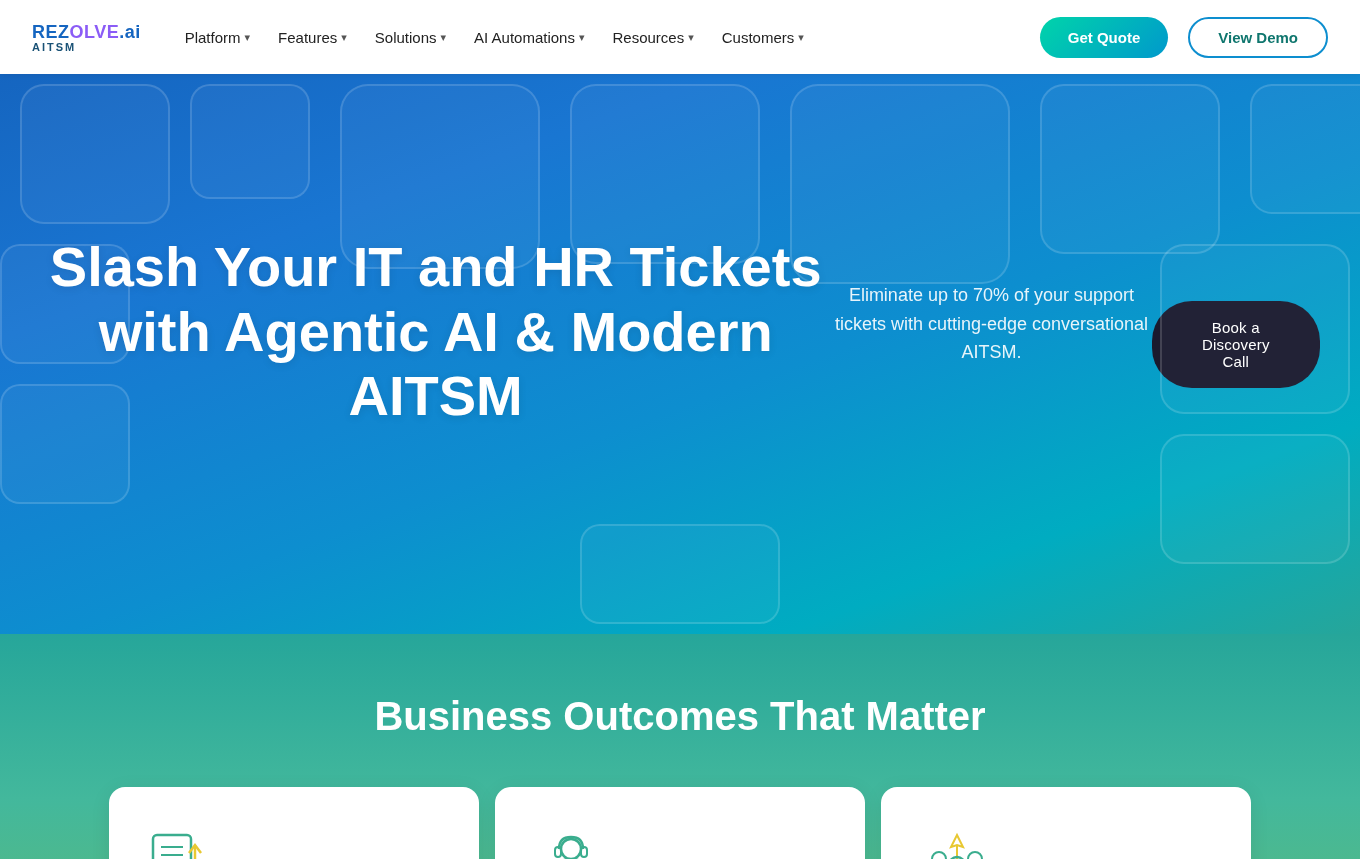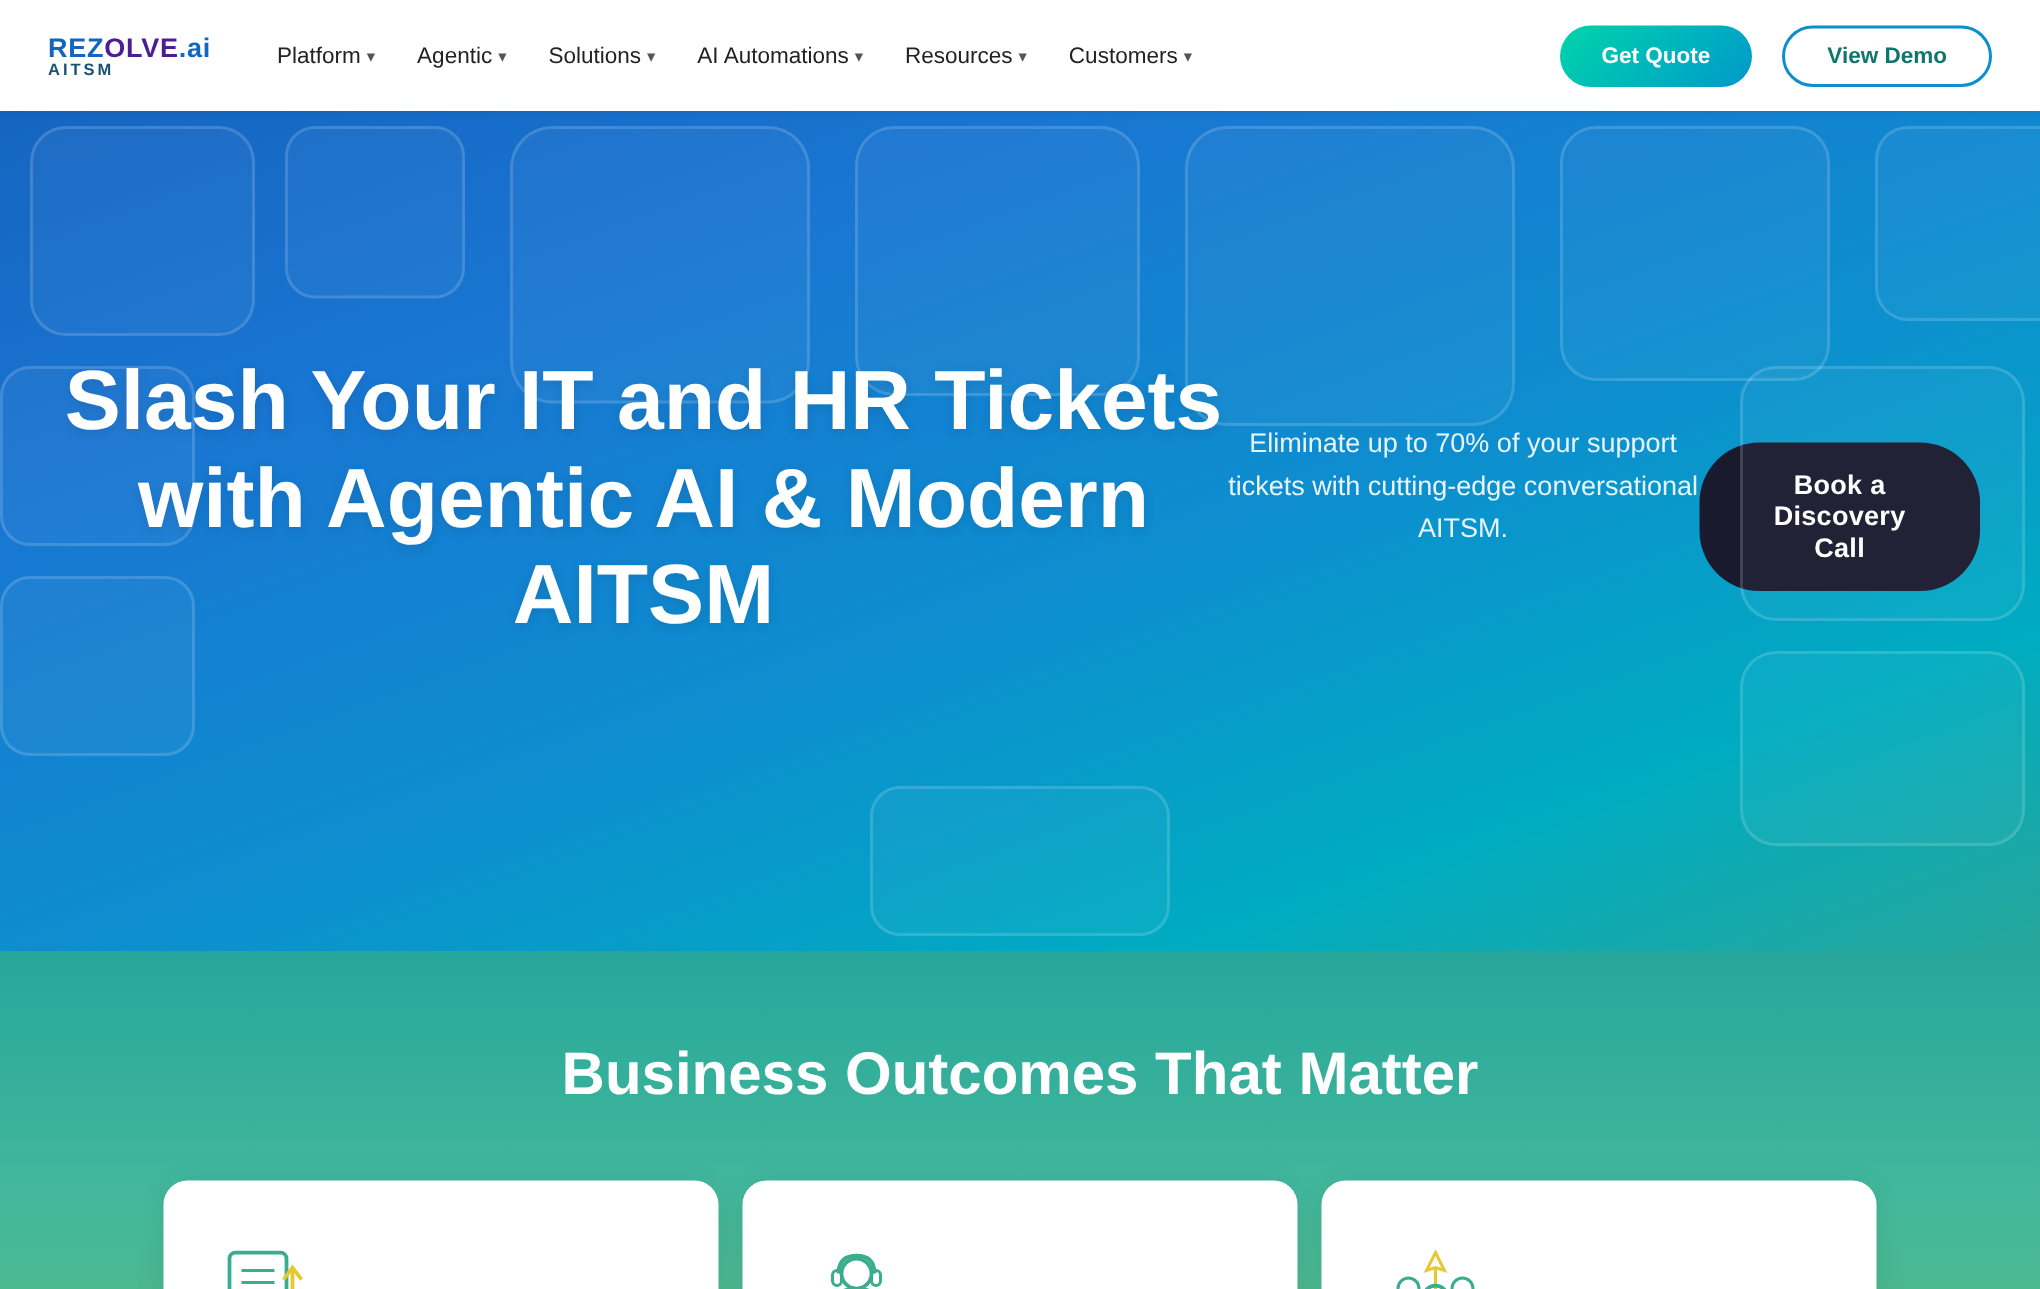--- a/index.html
+++ b/index.html
@@ -125,22 +125,22 @@
       max-width: 620px;
       line-height: 1.6;
       margin-bottom: 40px;
     }
     .btn-discovery {
       background: #1a1a2e;
       color: #fff;
       border: none;
       border-radius: 40px;
       padding: 18px 48px;
-      font-size: 18px;
-      font-weight: 700;
+      font-size: 15px;
+      font-weight: 400;
       cursor: pointer;
       letter-spacing: 0.2px;
     }
 
     
     .outcomes {
       background: linear-gradient(180deg, #26a69a 0%, #43b89c 40%, #66bb6a 100%);
       padding: 60px 40px 0;
       text-align: center;
     }
@@ -174,31 +174,31 @@
 
     
     .icon-svg { display: block; }
   </style>
 </head>
 <body>
 
 <nav class="navbar">
   <div class="nav-logo">
     <span class="logo-top">
-      <span style="color:#1565c0">REZ</span><span style="color:#4c1d95">OLVE</span><span style="color:#1565c0">.ai</span>
+      <span style="color:#1565c0">REZ</span><span style="color:#8b5cf6">OLVE</span><span style="color:#1565c0">.ai</span>
     </span>
     <span class="logo-bottom">AITSM</span>
   </div>
   <div class="nav-items">
     <div class="nav-item">
       <span>Platform</span>
       <span class="chevron">▾</span>
     </div>
     <div class="nav-item">
-      <span>Agentic</span>
+      <span>Features</span>
       <span class="chevron">▾</span>
     </div>
     <div class="nav-item">
       <span>Solutions</span>
       <span class="chevron">▾</span>
     </div>
     <div class="nav-item">
       <span>AI Automations</span>
       <span class="chevron">▾</span>
     </div>

